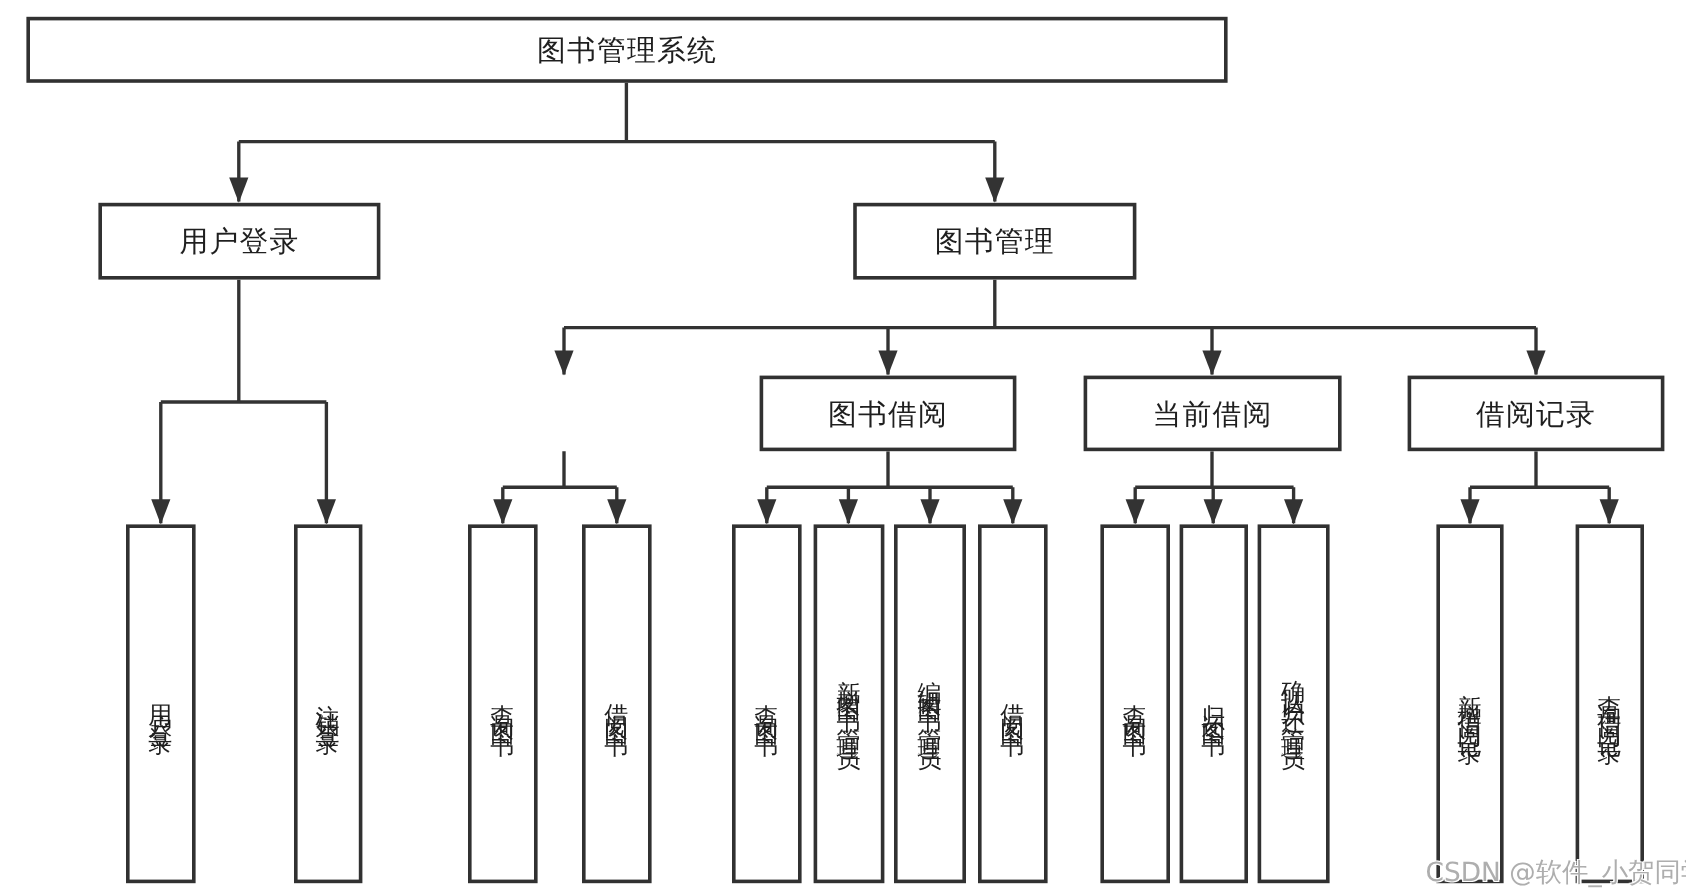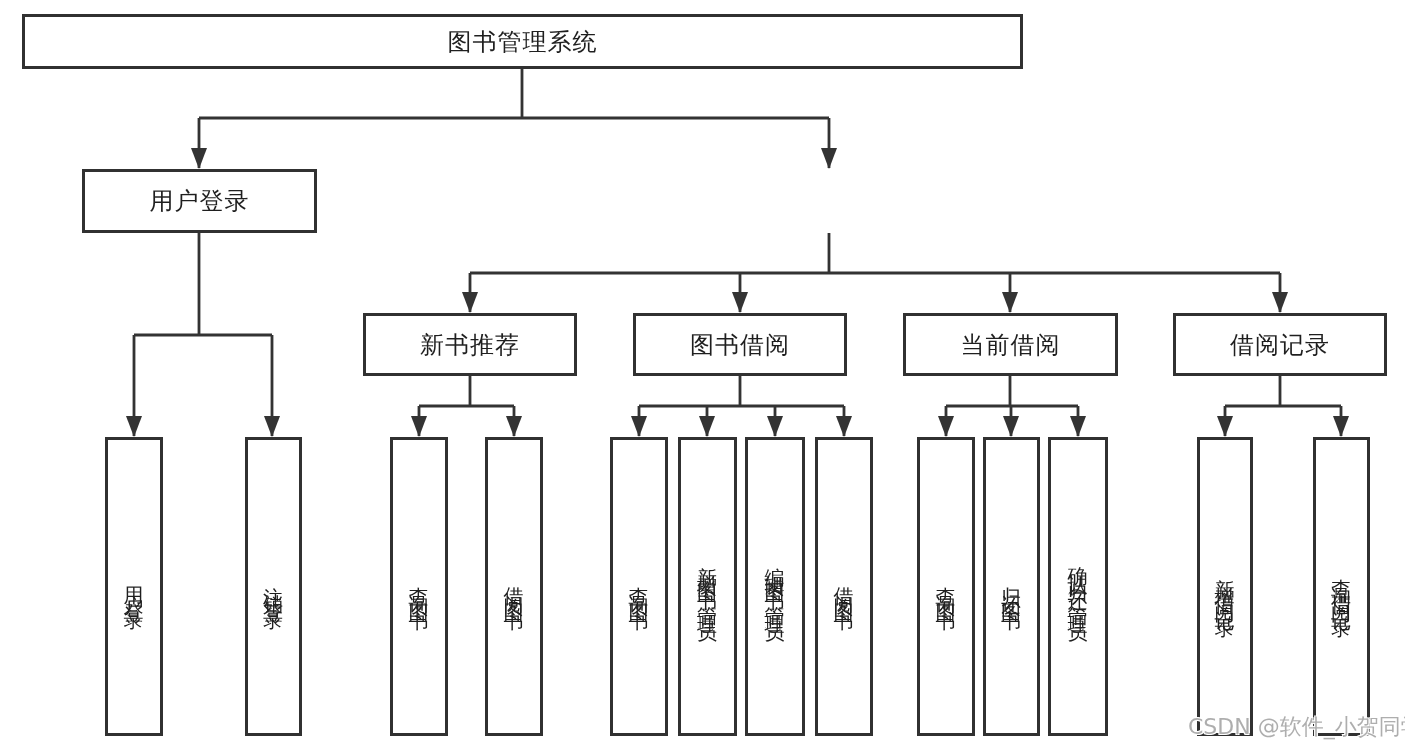--- a/index.html
+++ b/index.html
@@ -91,22 +91,22 @@
       <polygon points="1011,437 1003,416 1019,416"></polygon>
       <polygon points="1078,437 1070,416 1086,416"></polygon>
       <polygon points="1225,437 1217,416 1233,416"></polygon>
       <polygon points="1341,437 1333,416 1349,416"></polygon>
     </g>
   </svg>
 
   <div class="node hlabel" style="left:22px; top:14px; width:1001px; height:55px;">图书管理系统</div>
 
   <div class="node hlabel" style="left:82px; top:169px; width:235px; height:64px;">用户登录</div>
+  <div class="node hlabel" style="left:711px; top:169px; width:236px; height:64px;">图书管理</div>
 
-  <div class="node hlabel" style="left:363px; top:313px; width:214px; height:63px;">新书推荐</div>
   <div class="node hlabel" style="left:903px; top:313px; width:215px; height:63px;">当前借阅</div>
   <div class="node hlabel" style="left:633px; top:313px; width:214px; height:63px;">图书借阅</div>
   <div class="node hlabel" style="left:1173px; top:313px; width:214px; height:63px;">借阅记录</div>
 
   <div class="node leaf" style="left:105px; top:437px; width:58px; height:299px;">
     <span>用户登录</span>
   </div>
   <div class="node leaf" style="left:245px; top:437px; width:57px; height:299px;">
     <span>注销登录</span>
   </div>

